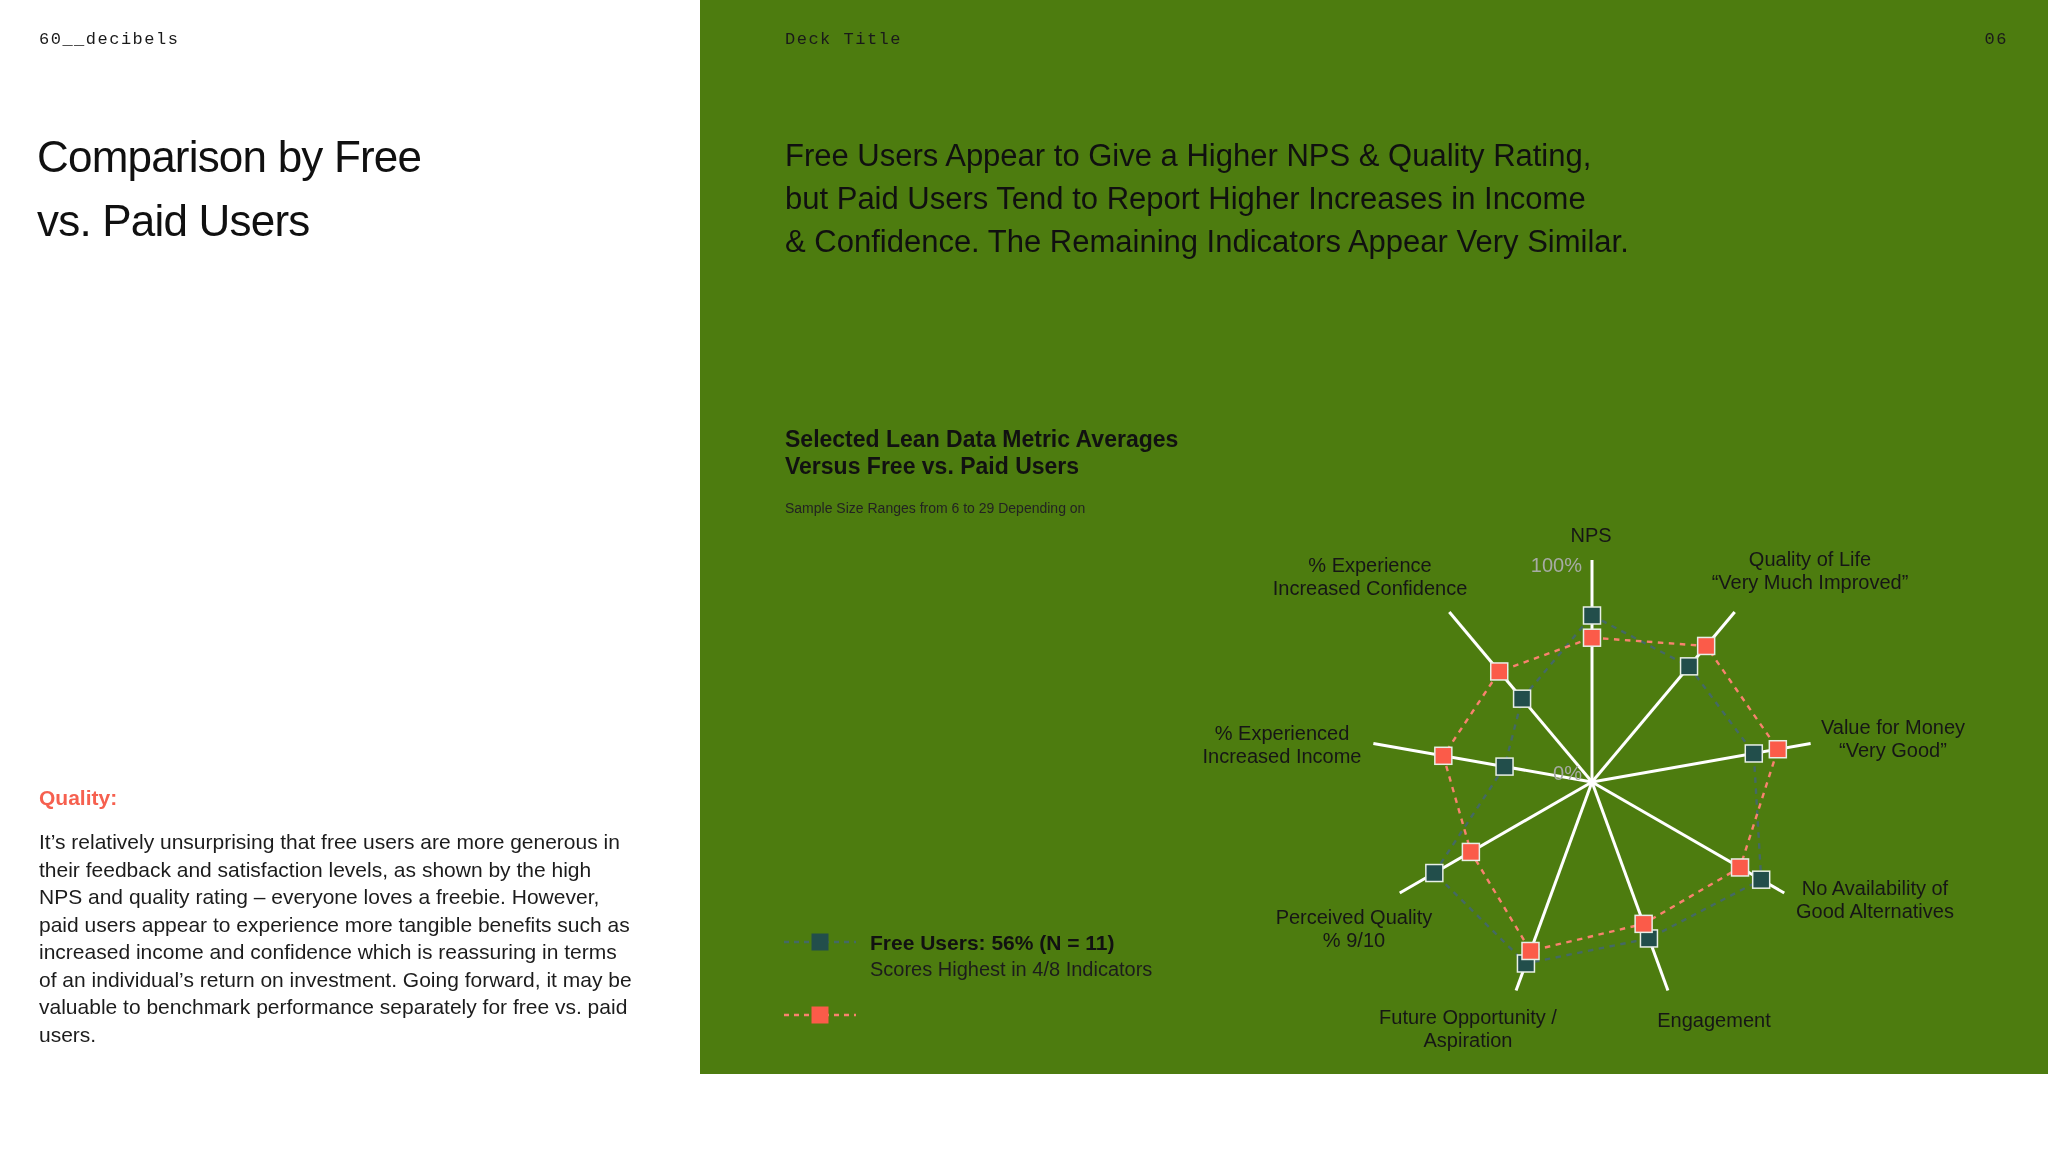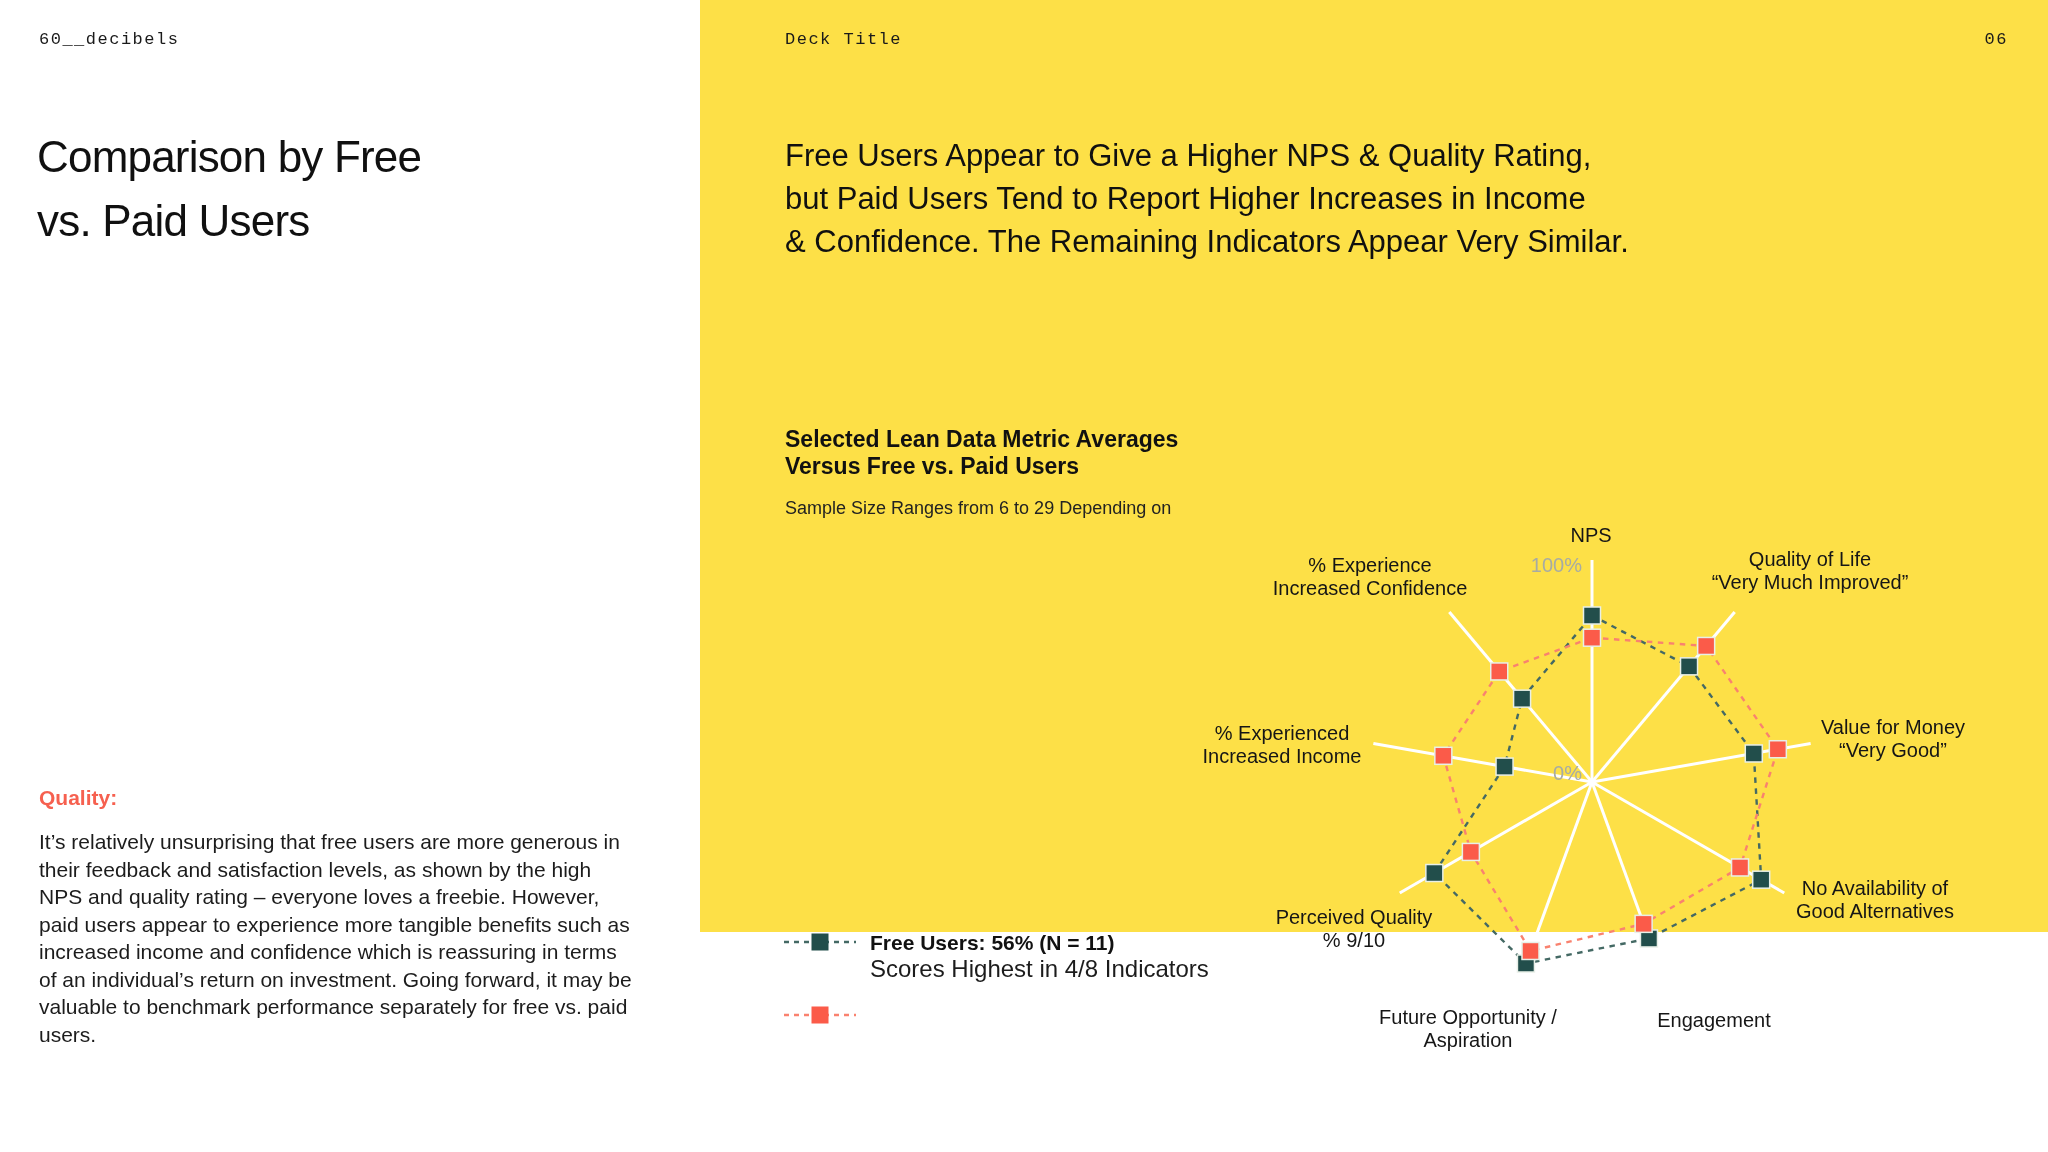--- a/index.html
+++ b/index.html
@@ -1,36 +1,36 @@
 <!DOCTYPE html>
 <html><head>
 <meta charset="utf-8">
 <style>
   html,body{margin:0;padding:0;background:#777;}
   .slide{
     position:relative;width:2048px;height:1152px;overflow:hidden;
     font-family:"Liberation Sans", sans-serif;color:#161616;background:#fff;
   }
   .left-panel{position:absolute;left:0;top:0;width:700px;height:1152px;background:#ffffff;}
-  .right-panel{position:absolute;left:700px;top:0;width:1348px;height:932px;background:#fde047;}
+  .right-panel{position:absolute;left:700px;top:0;width:1348px;height:1074px;background:#4d7c0f;}
   .mono{font-family:"Liberation Mono","DejaVu Sans Mono",monospace;font-size:17px;letter-spacing:1.5px;color:#1a1a1a;}
   .logo{position:absolute;left:39px;top:30px;}
   .slide-title{position:absolute;left:37px;top:125px;font-size:44px;line-height:64px;letter-spacing:-0.8px;color:#101010;font-weight:400;}
   .insight-label{position:absolute;left:39px;top:786px;font-size:21px;font-weight:bold;color:#F6604F;}
   .insight-body{position:absolute;left:39px;top:828px;width:600px;font-size:21px;line-height:27.5px;color:#1c1c1c;}
   .deck-title{position:absolute;left:85px;top:30px;}
   .page-number{position:absolute;right:40px;top:30px;}
   .headline{position:absolute;left:85px;top:134px;font-size:31px;line-height:43px;color:#101010;}
   .chart-title{position:absolute;left:85px;top:426px;font-size:23px;line-height:27px;font-weight:bold;color:#111;}
-  .chart-subtitle{position:absolute;left:85px;top:497px;font-size:18px;line-height:23px;color:#222;}
+  .chart-subtitle{position:absolute;left:85px;top:497px;font-size:14px;line-height:23px;color:#222;}
   .legend{position:absolute;left:84px;top:930px;}
   .legend-item{display:flex;margin-bottom:21px;}
   .legend-swatch{width:72px;height:20px;margin-right:14px;flex:0 0 auto;margin-top:2px;}
   .legend-title{font-size:21px;font-weight:bold;color:#111;line-height:26px;}
-  .legend-sub{font-size:24px;color:#1c1c1c;line-height:26px;}
+  .legend-sub{font-size:20px;color:#1c1c1c;line-height:26px;}
   .radar{position:absolute;left:450px;top:490px;width:898px;height:662px;}
   .radar text{font-family:"Liberation Sans", sans-serif;}
 </style>
 </head>
 <body>
 
 <div class="slide">
 
   <div class="left-panel">
     <div class="logo mono">60__decibels</div>

